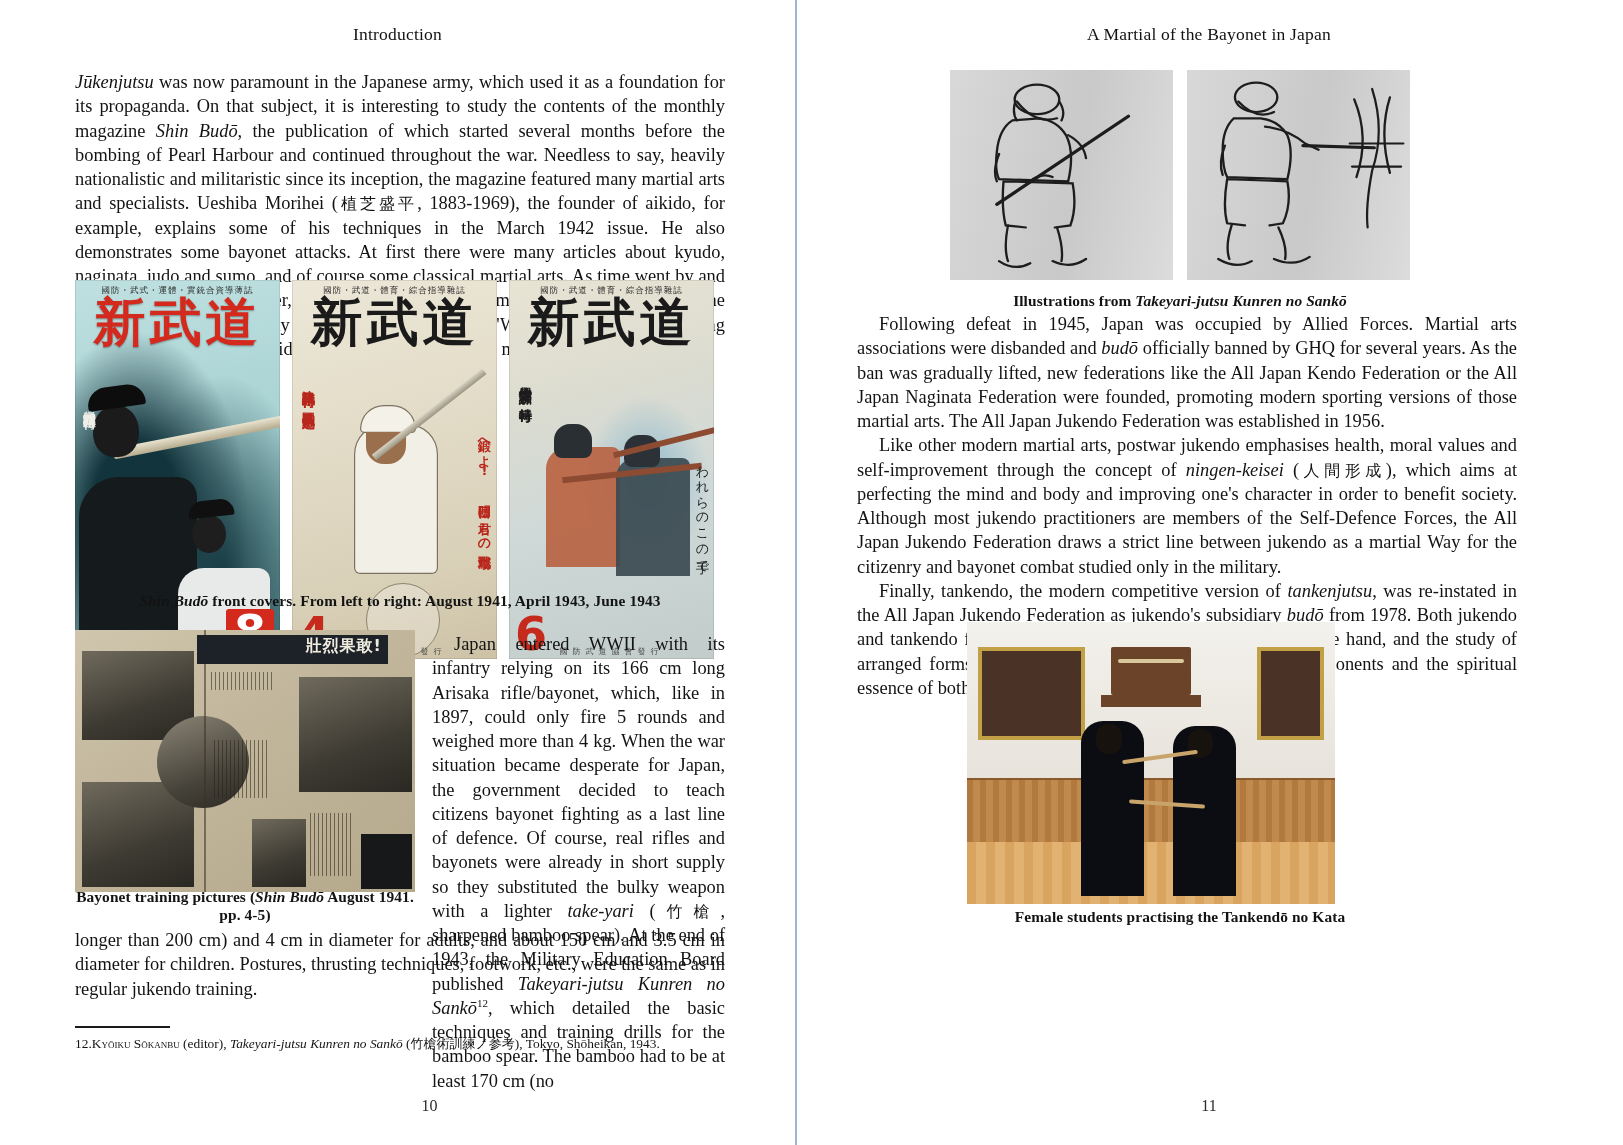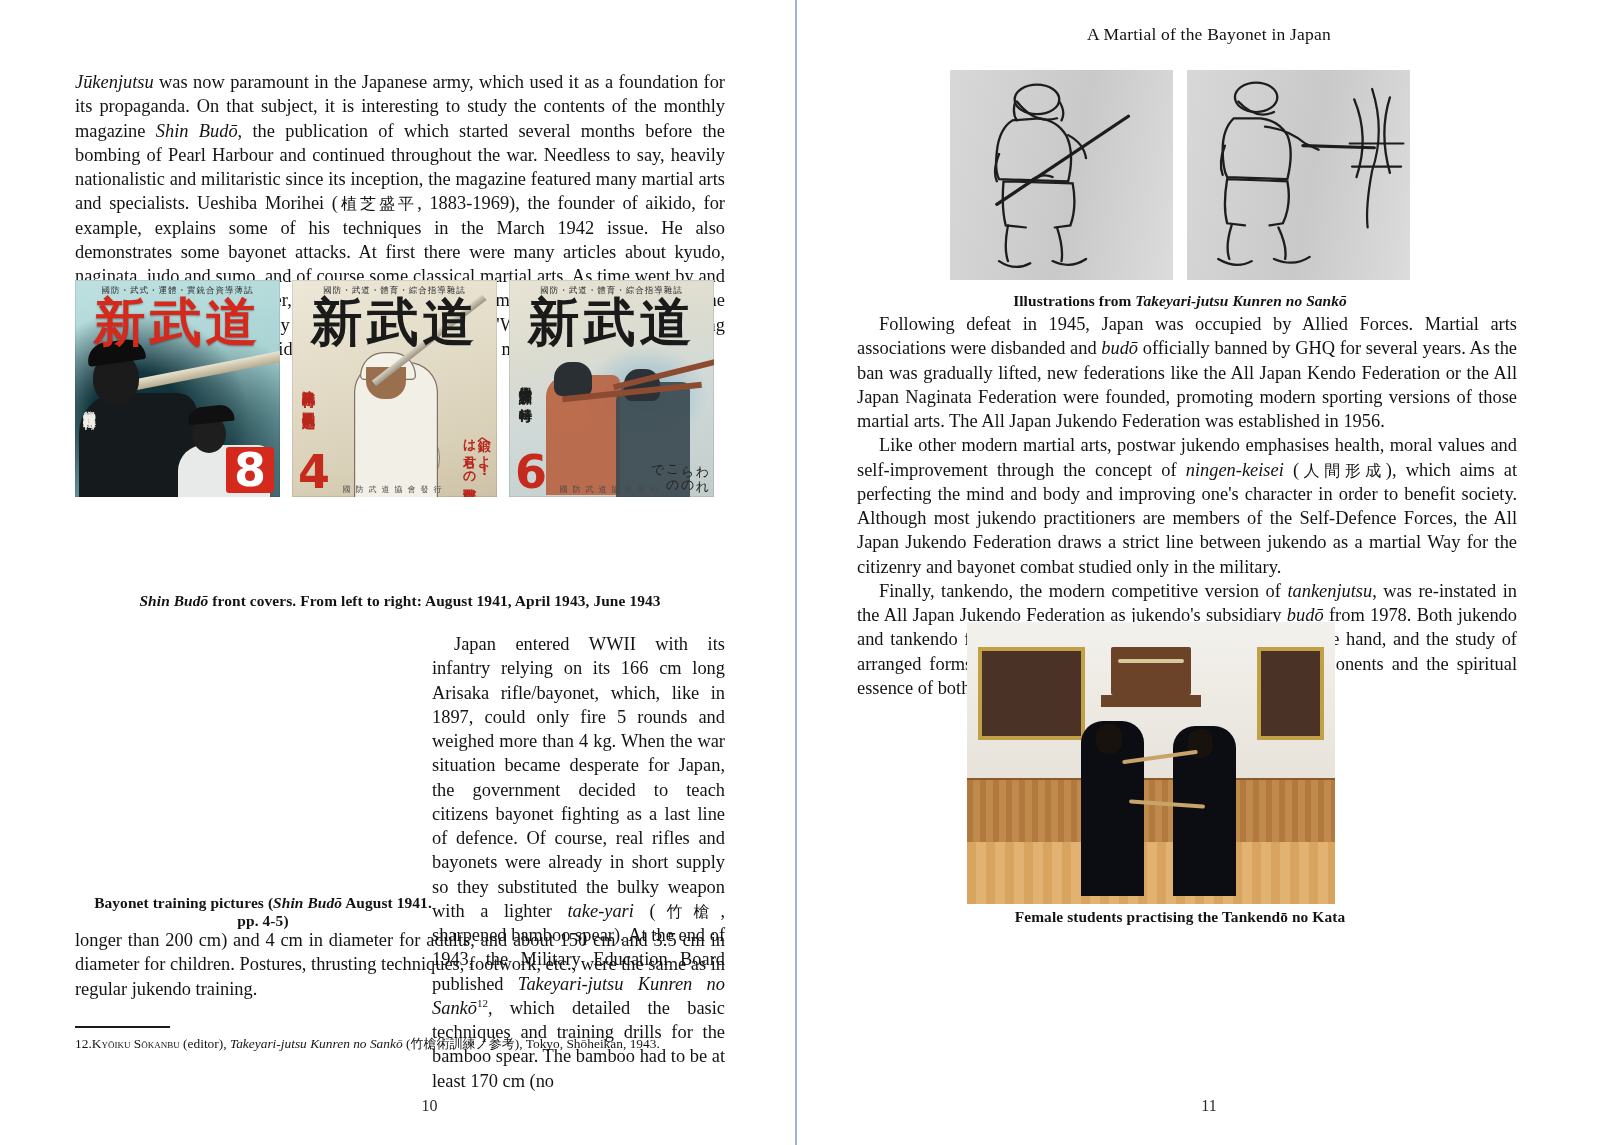--- a/index.html
+++ b/index.html
@@ -35,21 +35,21 @@
   .caption{
     text-align:center;font-weight:bold;font-size:15.4px;letter-spacing:.1px;
   }
   .caption i{font-style:italic;}
   .smallcaps{font-variant:small-caps;}
   .footnote-rule{width:95px;height:0;border-top:2.2px solid #1a1a1a;margin:0 0 7px 0;}
   .footnote{font-size:13.4px;line-height:1.3;}
 
   
   .covers{position:absolute;left:75px;top:280px;width:650px;height:305px;display:flex;gap:12px;}
-  .cover{position:relative;width:205px;height:217px;overflow:hidden;
+  .cover{position:relative;width:205px;height:379px;overflow:hidden;
          box-shadow:0 0 0 .5px rgba(0,0,0,.18) inset;}
   .cv-topstrip{position:absolute;top:4px;left:0;width:100%;height:14px;
     display:flex;justify-content:center;align-items:center;gap:2px;
     font-family:"DejaVu Sans",sans-serif;font-size:8.5px;color:#2b2b2b;letter-spacing:1px;}
   .cv-title{position:absolute;top:16px;left:0;width:100%;text-align:center;
     font-family:"DejaVu Sans",sans-serif;font-weight:bold;font-size:52px;line-height:1;
     letter-spacing:4px;}
   .cv-num{position:absolute;font-family:"DejaVu Sans",sans-serif;font-weight:bold;
     font-size:46px;line-height:1;}
   .cv-vert{position:absolute;font-family:"DejaVu Sans",sans-serif;font-size:13px;
@@ -133,20 +133,21 @@
   .dj-person{position:absolute;bottom:3%;background:#0b0d12;}
   .dj-weapon{position:absolute;height:4px;background:#c9a46a;border-radius:2px;}
 </style>
 </head>
 <body>
 
 <div class="spread">
 
   <div class="page page-left">
 
+    <div class="running-head">Introduction</div>
 
     <div class="body-col" style="left:75px;top:70px;width:650px;">
       <p>
         <i>Jūkenjutsu</i>
         <span>was now paramount in the Japanese army, which used it as a foundation for its propaganda. On that subject, it is interesting to study the contents of the monthly magazine</span>
         <i>Shin Budō</i><span>, the publication of which started several months before the bombing of Pearl Harbour and continued throughout the war. Needless to say, heavily nationalistic and militaristic since its inception, the magazine featured many martial arts and specialists. Ueshiba Morihei (</span><span class="jp">植芝盛平</span><span>, 1883-1969), the founder of aikido, for example, explains some of his techniques in the March 1942 issue. He also demonstrates some bayonet attacks. At first there were many articles about kyudo, naginata, judo and sumo, and of course some classical martial arts. As time went by and the war intensified, however, articles on</span>
         <i>jūkenjutsu</i>
         <span>became prominent. From 1943, the word</span>
         <i>jūkenjutsu</i>
         <span>is generally replaced by jukendo (the "Way" of the Bayonet), giving bayonet fighting a stronger ideological and socio-cultural meaning.</span>
@@ -198,31 +199,46 @@
         <div class="cv-num" style="left:6px;bottom:2px;color:#c62a1d;">6</div>
         <div class="cv-bottom">國防武道協會發行</div>
       </div>
     </div>
 
     <div class="caption" style="position:absolute;left:75px;top:592px;width:650px;">
       <i>Shin Budō</i>
       <span>front covers. From left to right:  August 1941, April 1943, June 1943</span>
     </div>
 
+    <div class="montage">
+      <div class="mz-ph" style="left:2%;top:8%;width:33%;height:34%;"></div>
+      <div class="mz-ph" style="left:2%;top:58%;width:33%;height:40%;"></div>
+      <div class="mz-ph" style="left:66%;top:18%;width:33%;height:44%;"></div>
+      <div class="mz-ph" style="left:52%;top:72%;width:16%;height:26%;"></div>
+      <div class="mz-ph" style="left:84%;top:78%;width:15%;height:21%;background:#16181a;"></div>
+      <div class="mz-circle"></div>
+      <div class="mz-band"></div>
+      <div class="mz-hdr">
+        <span>壯烈果敢!</span>
+      </div>
+      <div class="mz-txt" style="left:40%;top:16%;width:18%;height:7%;"></div>
+      <div class="mz-txt" style="left:41%;top:42%;width:16%;height:22%;"></div>
+      <div class="mz-txt" style="left:69%;top:70%;width:13%;height:24%;"></div>
+    </div>
 
     <div class="body-col" style="left:432px;top:632px;width:293px;">
       <p class="indent">
         <span>Japan entered WWII with its infantry relying on its 166 cm long Arisaka rifle/bayonet, which, like in 1897, could only fire 5 rounds and weighed more than 4 kg. When the war situation became desperate for Japan, the government decided to teach citizens bayonet fighting as a last line of defence. Of course, real rifles and bayonets were already in short supply so they substituted the bulky weapon with a lighter</span>
         <i>take-yari</i>
         (<span class="jp">竹槍</span><span>, sharpened bamboo spear). At the end of 1943, the Military Education Board published</span>
         <i>Takeyari-jutsu Kunren no Sankō</i><sup style="font-size:11px">12</sup><span>, which detailed the basic techniques and training drills for the bamboo spear. The bamboo had to be at least 170 cm (no</span>
       </p>
     </div>
 
-    <div class="caption" style="position:absolute;left:93px;top:888px;width:340px;margin-top:6px;">
+    <div class="caption" style="position:absolute;left:75px;top:888px;width:340px;">
       <span>Bayonet training pictures (</span><i>Shin Budō</i>
       <span>August 1941. pp. 4-5)</span>
     </div>
 
     <div class="body-col" style="left:75px;top:928px;width:650px;">
       <p>longer than 200 cm) and 4 cm in diameter for adults, and about 150 cm and 3.5 cm in diameter for children. Postures, thrusting techniques, footwork, etc., were the same as in regular jukendo training.</p>
     </div>
 
     <div style="position:absolute;left:75px;top:1026px;width:650px;">
       <div class="footnote-rule"></div>

